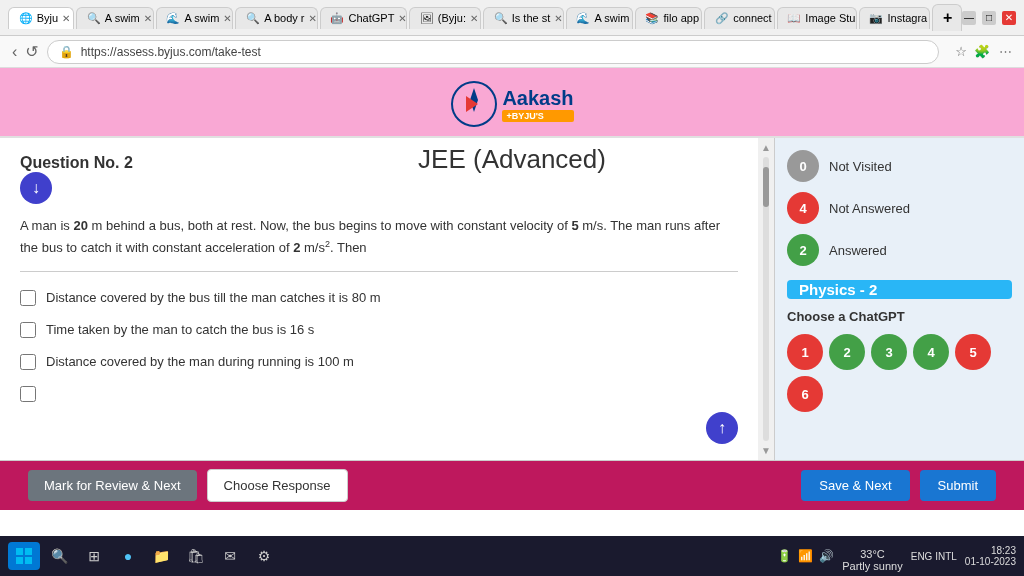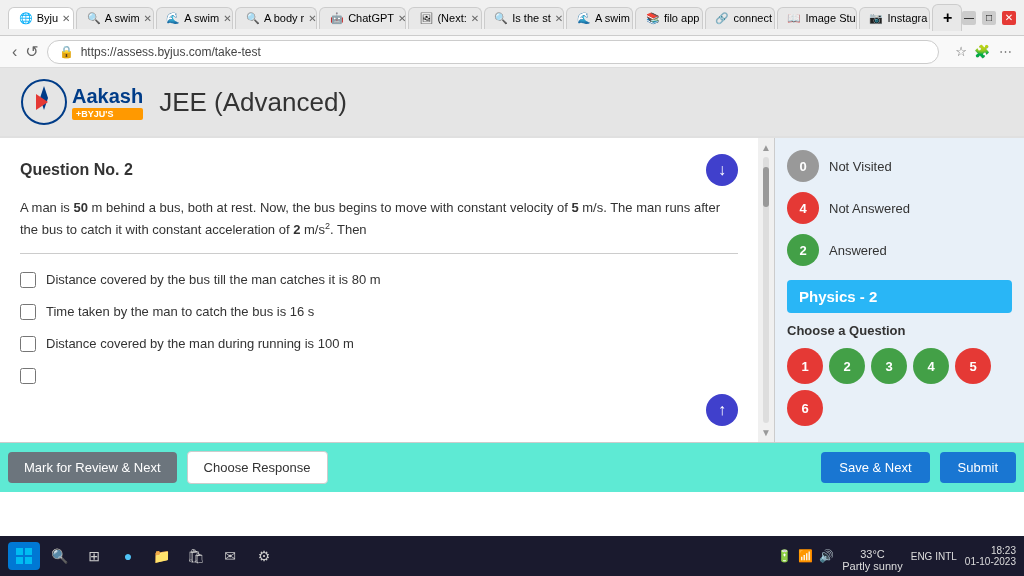--- a/index.html
+++ b/index.html
@@ -61,27 +61,28 @@
       color: #333;
       display: flex;
       align-items: center;
       gap: 6px;
     }
     .url-text { font-size: 12px; color: #444; text-align: right; }
     .addr-icons { display: flex; gap: 8px; align-items: center; margin-left: 8px; color: #666; font-size: 13px; }
 
     
     .app-header {
-      background: #e5e5e5;
+      background: #f9a8d4;
       padding: 12px 20px;
       display: flex;
       align-items: center;
       gap: 16px;
       border-bottom: 2px solid #e0e0e0;
       height: 70px;
+      flex-direction: column;
     }
     .logo-area { display: flex; flex-direction: column; align-items: center; }
     .logo-sub { font-size: 9px; background: #f90; color: #fff; padding: 1px 4px; border-radius: 2px; display: flex; align-items: center; gap: 2px; }
     .exam-title { font-size: 26px; font-weight: normal; color: #333; }
 
     
     .body-area {
       display: flex;
       flex: 1;
       overflow: hidden;
@@ -89,21 +90,21 @@
 
     
     .question-panel {
       flex: 1;
       display: flex;
       flex-direction: column;
       padding: 16px 20px;
       overflow-y: auto;
       position: relative;
     }
-    .q-header { display: flex; justify-content: space-between; align-items: center; margin-bottom: 12px; }
+    .q-header { display: flex; justify-content: space-between; align-items: flex-start; margin-bottom: 12px; flex-direction: column; }
     .q-number { font-size: 16px; font-weight: bold; color: #333; }
     .scroll-btn {
       width: 32px; height: 32px;
       background: #4040cc;
       border-radius: 50%;
       display: flex; align-items: center; justify-content: center;
       color: #fff; font-size: 16px; cursor: pointer;
     }
     .q-text { font-size: 13px; color: #333; line-height: 1.6; margin-bottom: 18px; border-bottom: 1px solid #ccc; padding-bottom: 12px; }
     .option-list { display: flex; flex-direction: column; gap: 16px; }
@@ -140,21 +141,21 @@
       display: flex; align-items: center; justify-content: center;
       font-size: 13px; font-weight: bold; color: #fff;
     }
     .badge-gray { background: #999; }
     .badge-red { background: #e53935; }
     .badge-green { background: #43a047; }
     .status-label { font-size: 13px; color: #333; }
     .subject-header {
       background: #29b6f6;
       color: #fff;
-      padding: 8px 12px;
+      padding: 1px 12px;
       border-radius: 4px;
       font-size: 15px;
       font-weight: bold;
       margin-top: 4px;
     }
     .choose-label { font-size: 13px; color: #333; font-weight: bold; }
     .q-buttons { display: flex; flex-wrap: wrap; gap: 6px; }
     .q-btn {
       width: 36px; height: 36px;
       border-radius: 50%;
@@ -164,23 +165,23 @@
     }
     .q-btn-red { background: #e53935; }
     .q-btn-green { background: #43a047; }
 
     
     .footer-bar {
       height: 50px;
       border-top: 1px solid #ccc;
       display: flex;
       align-items: center;
-      padding: 0 8px;
+      padding: 0 28px;
       gap: 16px;
-      background: #5eead4;
+      background: #be185d;
     }
     .footer-left { display: flex; gap: 10px; align-items: center; }
     .btn-mark-review {
       background: #6c757d;
       color: #fff;
       border: none;
       padding: 8px 16px;
       border-radius: 4px;
       font-size: 13px;
       cursor: pointer;
@@ -262,21 +263,21 @@
       <span>A body r</span>
       <span class="tab-close">✕</span>
     </div>
     <div class="tab inactive">
       <span style="font-size:11px;">🤖</span>
       <span>ChatGPT</span>
       <span class="tab-close">✕</span>
     </div>
     <div class="tab inactive">
       <span style="font-size:11px;">🖼</span>
-      <span>(Next:</span>
+      <span>(Byju:</span>
       <span class="tab-close">✕</span>
     </div>
     <div class="tab inactive">
       <span style="font-size:11px;">🔍</span>
       <span>Is the st</span>
       <span class="tab-close">✕</span>
     </div>
     <div class="tab inactive">
       <span style="font-size:11px;">🌊</span>
       <span>A swim</span>
@@ -342,21 +343,21 @@
 </div>
 
 <div class="body-area">
 
   <div class="question-panel">
     <div class="q-header">
       <div class="q-number">Question No. 2</div>
       <div class="scroll-btn">↓</div>
     </div>
     <div class="q-text">
-      A man is <strong>50</strong> m behind a bus, both at rest. Now, the bus begins to move with constant velocity of <strong>5</strong> m/s. The man runs after the bus to catch it with constant acceleration of <strong>2</strong> m/s<sup>2</sup>. Then
+      A man is <strong>20</strong> m behind a bus, both at rest. Now, the bus begins to move with constant velocity of <strong>5</strong> m/s. The man runs after the bus to catch it with constant acceleration of <strong>2</strong> m/s<sup>2</sup>. Then
     </div>
     <div class="option-list">
       <div class="option-item">
         <input type="checkbox" style="">
         <span>Distance covered by the bus till the man catches it is 80 m</span>
       </div>
       <div class="option-item">
         <input type="checkbox" style="">
         <span>Time taken by the man to catch the bus is 16 s</span>
       </div>
@@ -394,21 +395,21 @@
       </div>
       <span class="status-label">Not Answered</span>
     </div>
     <div class="status-row">
       <div class="status-badge badge-green">
         <span>2</span>
       </div>
       <span class="status-label">Answered</span>
     </div>
     <div class="subject-header">Physics - 2</div>
-    <div class="choose-label">Choose a Question</div>
+    <div class="choose-label">Choose a ChatGPT</div>
     <div class="q-buttons">
       <div class="q-btn q-btn-red">1</div>
       <div class="q-btn q-btn-green">2</div>
       <div class="q-btn q-btn-green">3</div>
       <div class="q-btn q-btn-green">4</div>
       <div class="q-btn q-btn-red">5</div>
       <div class="q-btn q-btn-red">6</div>
     </div>
   </div>
 </div>

